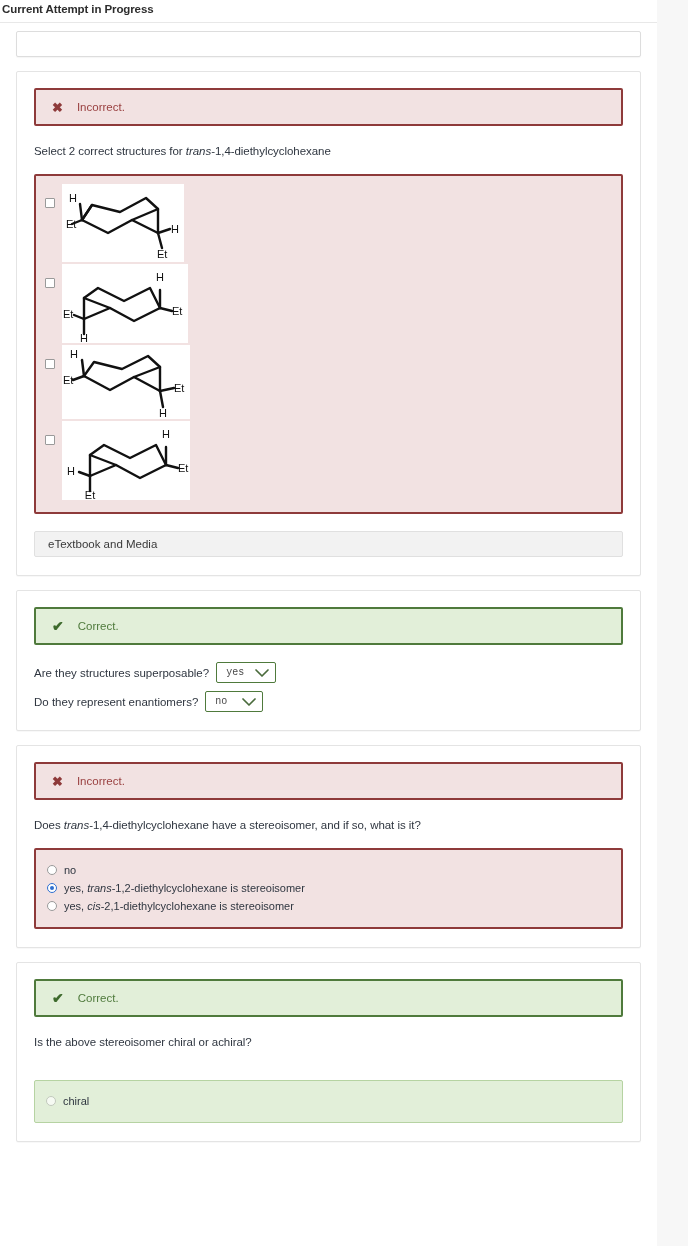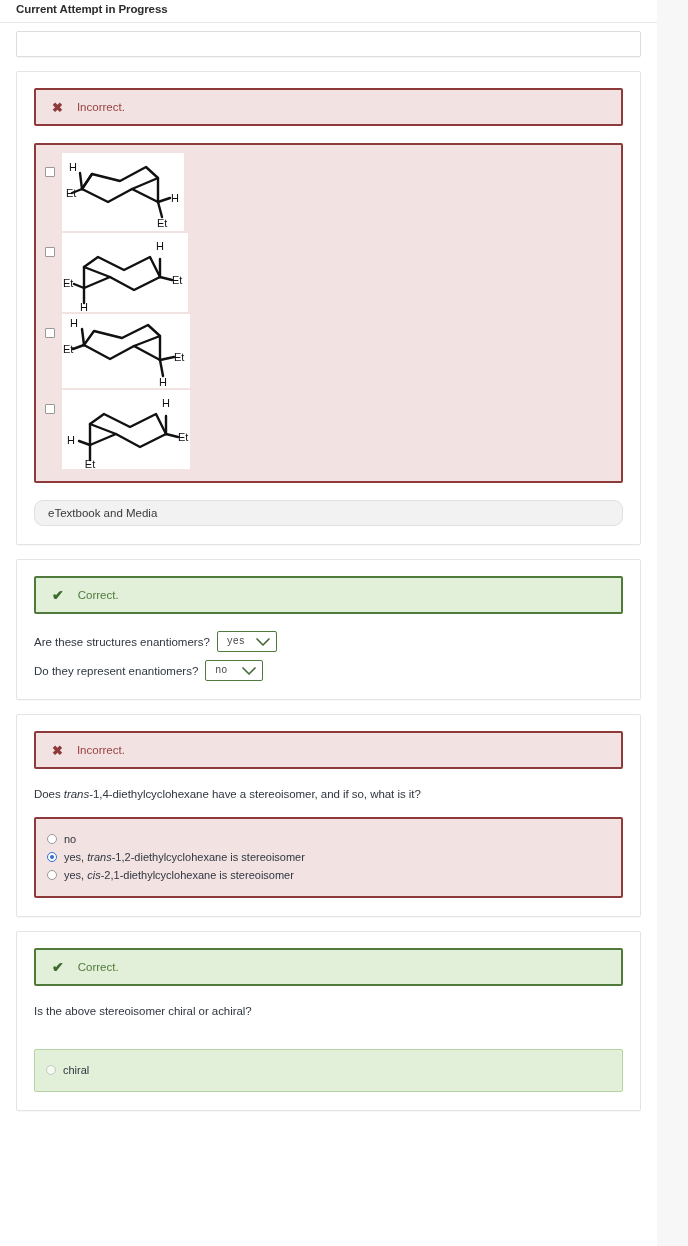--- a/index.html
+++ b/index.html
@@ -17,21 +17,21 @@
     background: #f7f7f7;
   }
   .page-col {
     position: absolute;
     left: 0; top: 0;
     width: 657px;
     min-height: 1246px;
     background: #ffffff;
   }
   .attempt-header {
-    padding: 3px 14px 7px 16px;
+    padding: 3px 14px 7px 2px;
     font-size: 11.5px;
     font-weight: bold;
     color: #2d2d2d;
     letter-spacing: -0.1px;
     border-bottom: 1px solid #e8e8e8;
   }
   .empty-bar {
     margin: 8px 16px 0 16px;
     height: 26px;
     background: #ffffff;
@@ -159,21 +159,21 @@
     background: #9e9e9e;
   }
   .radio.empty-gray { border-color: #c2c9bd; background: #f6faf3; }
   .radio-label i { font-style: italic; }
   
   .etextbook {
     margin-top: 17px;
     height: 26px;
     background: #f2f2f2;
     border: 1px solid #e0e0e0;
-    border-radius: 9px;
+    border-radius: 2px;
     display: flex;
     align-items: center;
     padding-left: 13px;
     font-size: 11.5px;
     color: #3a3a3a;
   }
   
   .dd-row {
     display: flex;
     align-items: center;
@@ -209,20 +209,21 @@
     <div class="attempt-header">Current Attempt in Progress</div>
 
     <div class="empty-bar"></div>
 
     <div class="card">
       <div class="banner banner-incorrect">
         <span class="glyph">✖</span>
         <span>Incorrect.</span>
       </div>
 
+      <div class="prompt"><span>Select 2 correct structures for </span><i>trans</i><span>-1,4-diethylcyclohexane</span></div>
 
       <div class="opt-panel opt-panel-incorrect">
         <div class="struct-list">
 
           <div class="struct-row">
             <div class="cb"></div>
             <div class="struct-img">
               <svg width="122" height="78" viewBox="0 0 122 78">
                 <g stroke="#111" stroke-width="2.4" fill="none" stroke-linecap="round" stroke-linejoin="round">
                   <path d="M20 36 L46 49 L70 36 L96 49"></path>
@@ -321,21 +322,21 @@
       </div>
     </div>
 
     <div class="card">
       <div class="banner banner-correct">
         <span class="glyph">✔</span>
         <span>Correct.</span>
       </div>
 
       <div class="dd-row">
-        <span class="dd-label">Are these structures enantiomers?</span>
+        <span class="dd-label">Are they structures superposable?</span>
         <div class="dropdown">
           <span>yes</span>
           <svg class="chev" width="16" height="10" viewBox="0 0 16 10">
               <path d="M2 2 L8 8 L14 2" stroke="#4a6b3c" stroke-width="1.7" fill="none" stroke-linecap="round" stroke-linejoin="round"></path>
             </svg>
         </div>
       </div>
 
       <div class="dd-row">
         <span class="dd-label">Do they represent enantiomers?</span>

